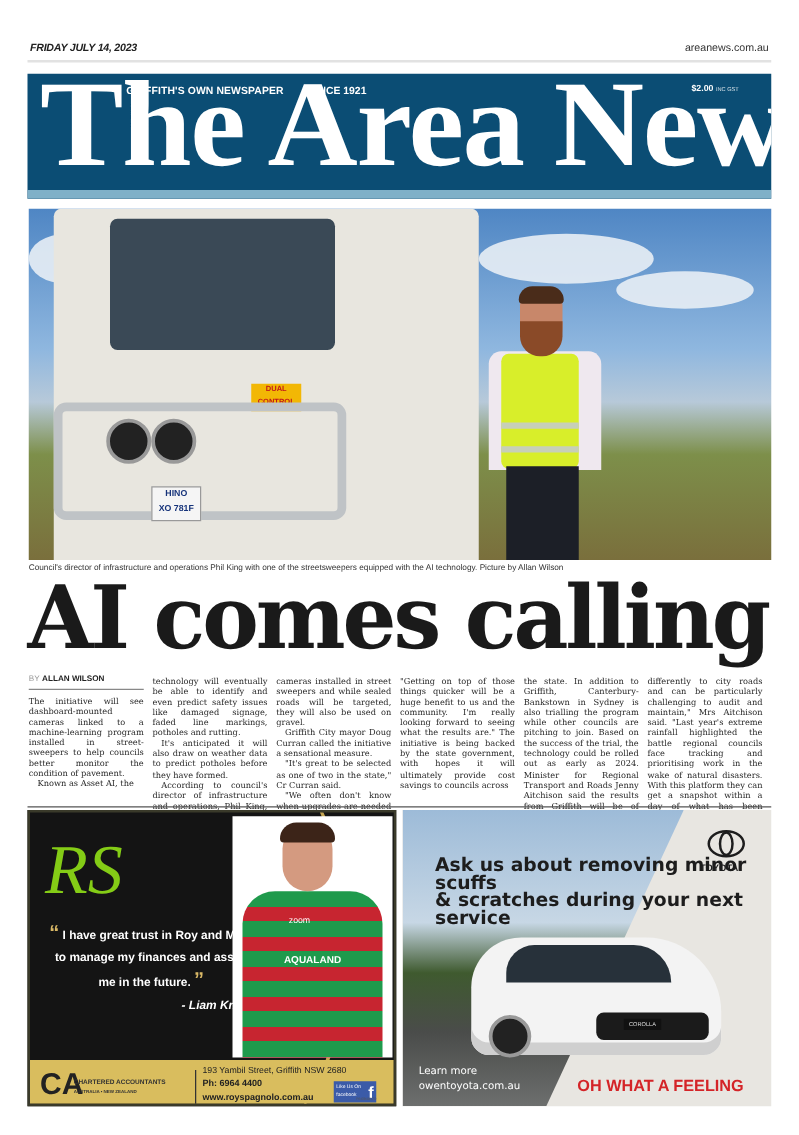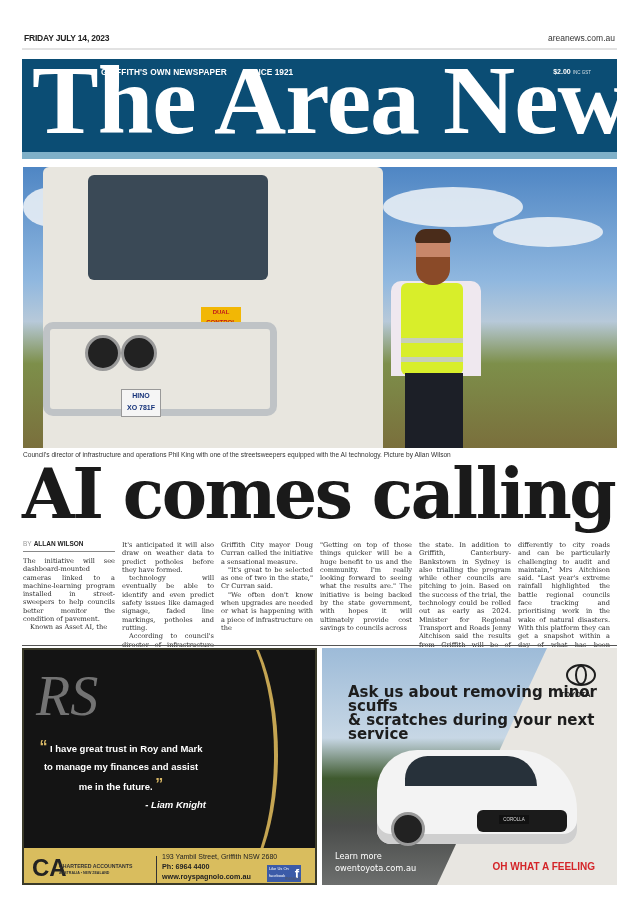--- a/index.html
+++ b/index.html
@@ -1,18 +1,18 @@
 <!DOCTYPE html>
 <html><head>
 <meta charset="utf-8">
 <style>
   html,body{margin:0;padding:0;background:#fff;}
   body{width:639px;height:908px;position:relative;overflow:hidden;font-family:"DejaVu Serif",serif;color:#222;}
   .topbar{position:absolute;left:24px;right:24px;top:30px;height:16px;display:flex;justify-content:space-between;align-items:center;font-family:"Liberation Sans",sans-serif;font-size:8.5px;}
-  .topbar .date{font-weight:bold;letter-spacing:-0.2px;}
+  .topbar .date{font-weight:bold;letter-spacing:-0.2px;font-style:italic;}
   .topbar .site{color:#333;}
   .toprule{position:absolute;left:22px;right:22px;top:48px;height:2px;background:#e2e2e2;}
   .masthead{position:absolute;left:22px;top:59px;width:595px;height:100px;background:#0b4d74;overflow:hidden;}
   .masthead .band{position:absolute;left:0;right:0;bottom:0;height:7px;background:#7fb0c8;}
   .masthead .tagline{position:absolute;left:79px;top:8px;color:#fff;font-family:"Liberation Sans",sans-serif;font-weight:bold;font-size:8.3px;letter-spacing:0.1px;}
   .masthead .since{position:absolute;left:225px;top:8px;color:#fff;font-family:"Liberation Sans",sans-serif;font-weight:bold;font-size:8.3px;}
   .masthead .price{position:absolute;right:26px;top:9px;color:#fff;font-family:"Liberation Sans",sans-serif;font-size:7px;font-weight:bold;}
   .masthead .price small{font-weight:normal;font-size:4.5px;opacity:0.8;margin-left:2px;}
   .masthead .title{position:absolute;left:10px;top:-8px;color:#fff;font-family:"Liberation Serif",serif;font-weight:bold;font-size:98px;letter-spacing:-1px;line-height:1;white-space:nowrap;transform:scaleX(1.02);transform-origin:left;}
   .photo{position:absolute;left:23px;top:167px;width:594px;height:281px;overflow:hidden;background:linear-gradient(180deg,#4f86c4 0%,#8fb7df 40%,#b7c9d9 55%,#7d8f4a 70%,#7a6f3c 100%);}
@@ -34,21 +34,21 @@
   .caption{position:absolute;left:23px;top:451px;font-family:"Liberation Sans",sans-serif;font-size:6.6px;color:#333;white-space:nowrap;}
   .headline{position:absolute;left:22px;top:459px;font-family:"DejaVu Serif",serif;font-weight:bold;font-size:70px;letter-spacing:-2.5px;color:#1a1a1a;line-height:1;white-space:nowrap;transform:scaleX(0.97);transform-origin:left;}
   .byline{position:absolute;left:23px;top:540px;width:92px;font-family:"Liberation Sans",sans-serif;font-size:6.5px;font-weight:bold;padding-bottom:4px;border-bottom:1px solid #888;}
   .byline span.by{color:#999;font-weight:normal;margin-right:2px;}
   .cols{position:absolute;left:23px;top:541px;width:594px;height:103px;}
   .col{position:absolute;top:0;width:92px;font-size:6.6px;line-height:8.3px;text-align:justify;color:#2a2a2a;hyphens:auto;}
   .col p{margin:0;text-indent:0;}
   .col p + p{text-indent:7px;}
   .artrule{position:absolute;left:22px;top:645px;width:595px;height:1px;background:#555;}
   .ad1{position:absolute;left:22px;top:648px;width:295px;height:237px;border:2px solid #3a3a2a;background:#141414;box-sizing:border-box;overflow:hidden;}
-  .ad1 .logo{position:absolute;left:12px;top:12px;width:72px;height:68px;color:#737373;font-family:"Liberation Serif",serif;font-style:italic;font-size:56px;line-height:68px;}
+  .ad1 .logo{position:absolute;left:12px;top:12px;width:72px;height:68px;color:#84cc16;font-family:"Liberation Serif",serif;font-style:italic;font-size:56px;line-height:68px;}
   .ad1 .firm{position:absolute;left:92px;top:19px;color:#f0e6c8;font-family:"Liberation Sans",sans-serif;font-size:7.5px;line-height:10px;}
   .ad1 .firm .sub{display:block;font-size:5px;margin-top:3px;border-bottom:1px solid #c5a552;padding-bottom:1px;width:55px;}
   .ad1 .goldarc{position:absolute;left:130px;top:-40px;width:120px;height:290px;border-right:4px solid #c5a552;border-radius:0 50% 50% 0;}
   .ad1 .quote{position:absolute;left:12px;top:88px;width:170px;color:#fff;font-family:"Liberation Sans",sans-serif;font-weight:bold;font-size:9.5px;line-height:18px;text-align:center;}
   .ad1 .quote .q{color:#d9b866;font-size:16px;}
   .ad1 .attrib{display:block;font-style:italic;text-align:right;}
   .ad1 .player{position:absolute;left:162px;top:3px;width:128px;height:193px;background:#fff;}
   .ad1 .player .face{position:absolute;left:40px;top:8px;width:40px;height:52px;background:#d49a80;border-radius:18px 18px 20px 20px;}
   .ad1 .player .hair{position:absolute;left:38px;top:5px;width:44px;height:16px;background:#3c2418;border-radius:18px 18px 4px 4px;}
   .ad1 .player .jersey{position:absolute;left:8px;top:60px;width:112px;height:133px;border-radius:26px 26px 0 0;background:repeating-linear-gradient(180deg,#1f9a4c 0 13px,#c72530 13px 24px);}
@@ -70,21 +70,21 @@
   .ad2 .sub{position:absolute;left:26px;top:37px;font-family:"DejaVu Sans",sans-serif;font-size:15px;line-height:14px;color:#1d1d1d;font-weight:bold;}
   .ad2 .tlogo{position:absolute;left:244px;top:16px;width:26px;height:18px;border:2.5px solid #1d1d1d;border-radius:50%;}
   .ad2 .tlogo::before{content:"";position:absolute;left:7px;top:-1px;width:8px;height:16px;border:2px solid #1d1d1d;border-radius:50%;}
   .ad2 .tname{position:absolute;left:238px;top:42px;font-family:"Liberation Sans",sans-serif;font-weight:bold;font-size:7.5px;color:#1d1d1d;}
   .ad2 .car{position:absolute;left:55px;top:102px;width:200px;height:94px;background:#f3f3f3;border-radius:40px 60px 14px 14px;box-shadow:inset 0 -10px 0 #cfcfcf;}
   .ad2 .car .win{position:absolute;left:28px;top:6px;width:132px;height:30px;background:#27313a;border-radius:30px 40px 0 0;}
   .ad2 .car .grille{position:absolute;left:100px;top:60px;width:90px;height:22px;background:#1b1b1b;border-radius:6px;}
   .ad2 .car .badge{position:absolute;left:122px;top:65px;width:30px;height:9px;background:#111;color:#ddd;font-family:"Liberation Sans",sans-serif;font-size:4.5px;text-align:center;line-height:9px;}
   .ad2 .car .wheel{position:absolute;top:62px;width:28px;height:28px;border-radius:50%;background:#222;border:3px solid #999;}
   .ad2 .learn{position:absolute;left:13px;top:202px;color:#fff;font-family:"DejaVu Sans",sans-serif;font-size:8.2px;line-height:12px;}
-  .ad2 .feel{position:absolute;right:22px;top:213px;color:#d42428;font-family:"Liberation Sans",sans-serif;font-weight:bold;font-size:10px;}
+  .ad2 .feel{position:absolute;right:22px;top:213px;color:#d42428;font-family:"Liberation Sans",sans-serif;font-weight:bold;font-size:13px;}
 </style>
 </head>
 <body>
 
 <div class="topbar">
   <span class="date">FRIDAY JULY 14, 2023</span>
   <span class="site">areanews.com.au</span>
 </div>
 <div class="toprule"></div>
 
@@ -123,25 +123,26 @@
 <div class="caption">Council's director of infrastructure and operations Phil King with one of the streetsweepers equipped with the AI technology. Picture by Allan Wilson</div>
 
 <h1 class="headline" style="margin:0;">AI comes calling</h1>
 
 <div class="cols">
   <div class="col" style="left:0;top:16px;">
     <p>The initiative will see dashboard-mounted cameras linked to a machine-learning program installed in street-sweepers to help councils better monitor the condition of pavement.</p>
     <p>Known as Asset AI, the</p>
   </div>
   <div class="col" style="left:99px;">
+    <p>technology will eventually be able to identify and even predict safety issues like damaged signage, faded line markings, potholes and rutting.</p>
     <p>It's anticipated it will also draw on weather data to predict potholes before they have formed.</p>
-    <p>technology will eventually be able to identify and even predict safety issues like damaged signage, faded line markings, potholes and rutting.</p>
     <p>According to council's director of infrastructure and operations, Phil King, the 12-month trial will see five</p>
   </div>
   <div class="col" style="left:198px;">
+    <p>cameras installed in street sweepers and while sealed roads will be targeted, they will also be used on gravel.</p>
     <p>Griffith City mayor Doug Curran called the initiative a sensational measure.</p>
     <p>"It's great to be selected as one of two in the state," Cr Curran said.</p>
     <p>"We often don't know when upgrades are needed or what is happening with a piece of infrastructure on the</p>
   </div>
   <div class="col" style="left:297px;">
     <p>"Getting on top of those things quicker will be a huge benefit to us and the community. I'm really looking forward to seeing what the results are." The initiative is being backed by the state government, with hopes it will ultimately provide cost savings to councils across</p>
   </div>
   <div class="col" style="left:396px;">
     <p>the state. In addition to Griffith, Canterbury-Bankstown in Sydney is also trialling the program while other councils are pitching to join. Based on the success of the trial, the technology could be rolled out as early as 2024. Minister for Regional Transport and Roads Jenny Aitchison said the results from Griffith will be of particular interest given the sprawling nature of regional roads. "They are built</p>
   </div>
@@ -153,20 +154,27 @@
 <div class="artrule"></div>
 
 <div class="ad1">
   <div class="goldarc"></div>
   <div class="logo">RS</div>
   <div class="quote">
     <span class="q">“</span>
     <span>I have great trust in Roy and Mark to manage my finances and assist me in the future.</span>
     <span class="q">”</span>
     <span class="attrib">- Liam Knight</span>
+  </div>
+  <div class="player">
+    <div class="jersey"></div>
+    <div class="face"></div>
+    <div class="hair"></div>
+    <span class="zoom">zoom</span>
+    <span class="sponsor">AQUALAND</span>
   </div>
   <div class="foot">
     <span class="calogo">CA</span>
     <span class="caname"><span>CHARTERED ACCOUNTANTS</span><small>AUSTRALIA • NEW ZEALAND</small></span>
     <div class="div"></div>
     <div class="addr">
       <span>193 Yambil Street, Griffith NSW 2680</span><br>
       <b>Ph: 6964 4400</b><br>
       <b>www.royspagnolo.com.au</b>
     </div>

